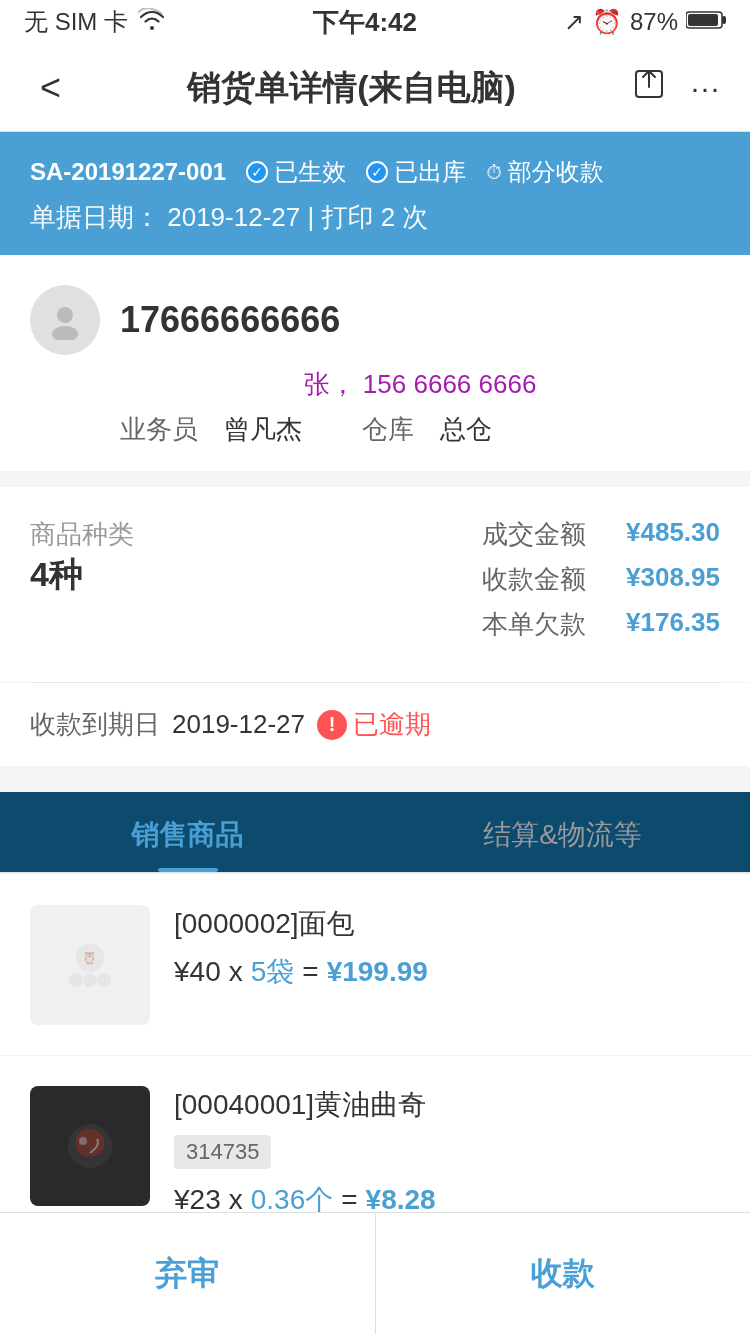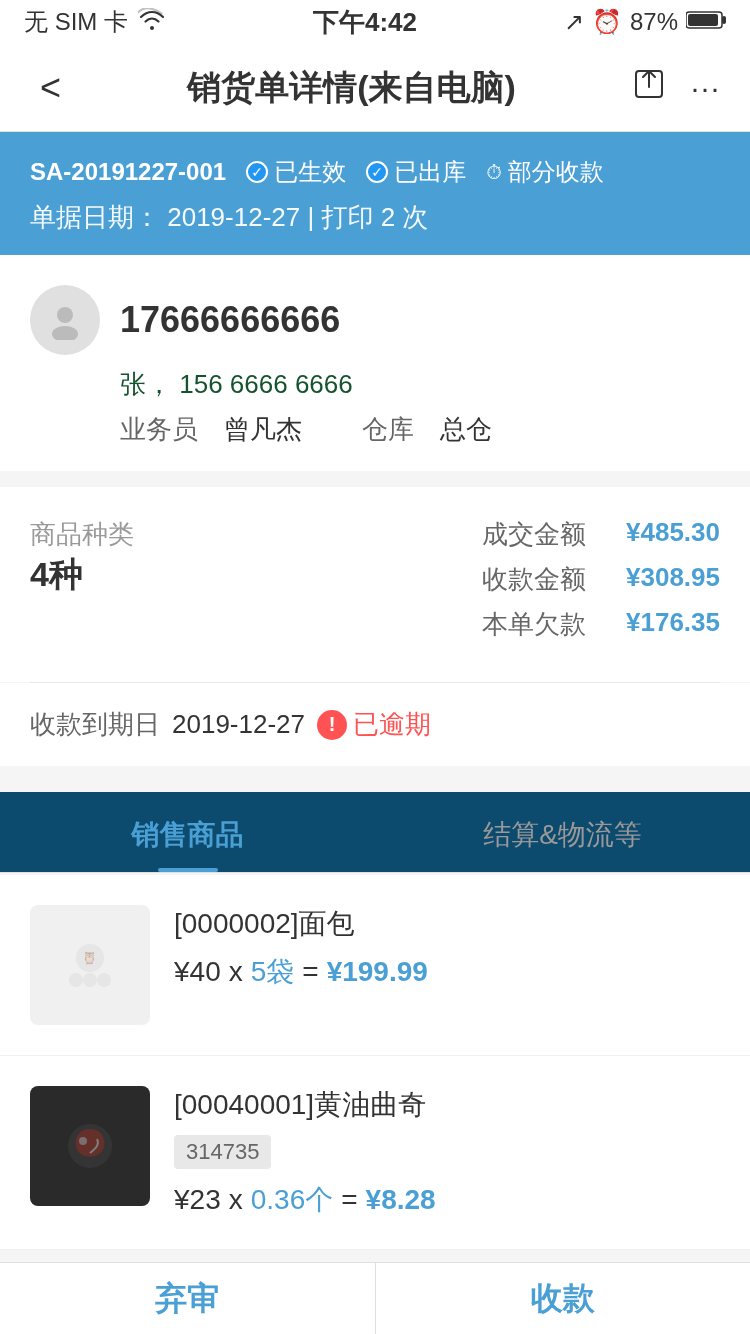--- a/index.html
+++ b/index.html
@@ -103,20 +103,21 @@
       color: #fff;
       font-size: 26px;
       opacity: 0.95;
     }
 
     
     .customer-section {
       background: #fff;
       padding: 30px 30px 24px;
       margin-top: 0;
+      text-align: center;
     }
     .customer-row {
       display: flex;
       align-items: center;
       gap: 20px;
       margin-bottom: 12px;
     }
     .avatar {
       width: 70px;
       height: 70px;
@@ -128,21 +129,21 @@
       flex-shrink: 0;
     }
     .avatar svg { width: 40px; height: 40px; }
     .customer-name {
       font-size: 36px;
       font-weight: 600;
       color: #333;
     }
     .customer-phone {
       font-size: 26px;
-      color: #14532d;
+      color: #a21caf;
       margin-bottom: 10px;
       padding-left: 90px;
     }
     .customer-meta {
       display: flex;
       gap: 60px;
       padding-left: 90px;
     }
     .meta-item {
       font-size: 26px;
@@ -327,21 +328,21 @@
     }
     .price-qty { color: #4a9fd5; }
     .price-total { color: #4a9fd5; font-weight: 600; }
 
     
     .bottom-bar {
       position: fixed;
       bottom: 0;
       left: 0;
       width: 750px;
-      height: 72px;
+      height: 122px;
       background: #fff;
       border-top: 1px solid #e0e0e0;
       display: flex;
     }
     .bottom-btn {
       flex: 1;
       display: flex;
       align-items: center;
       justify-content: center;
       font-size: 32px;

